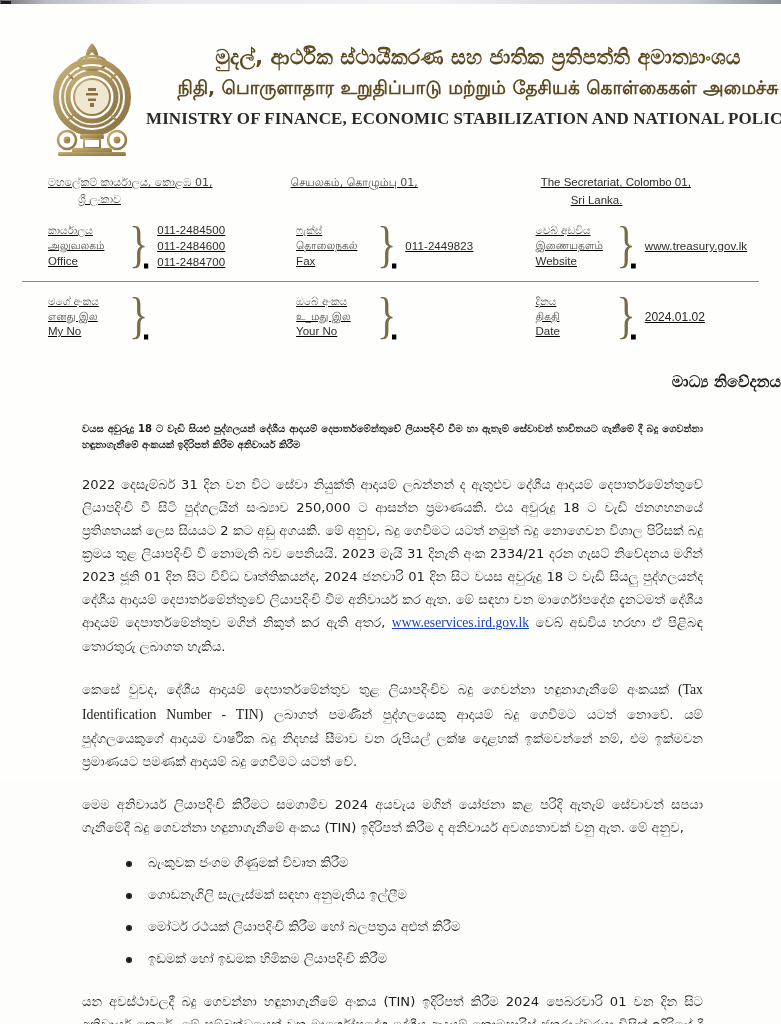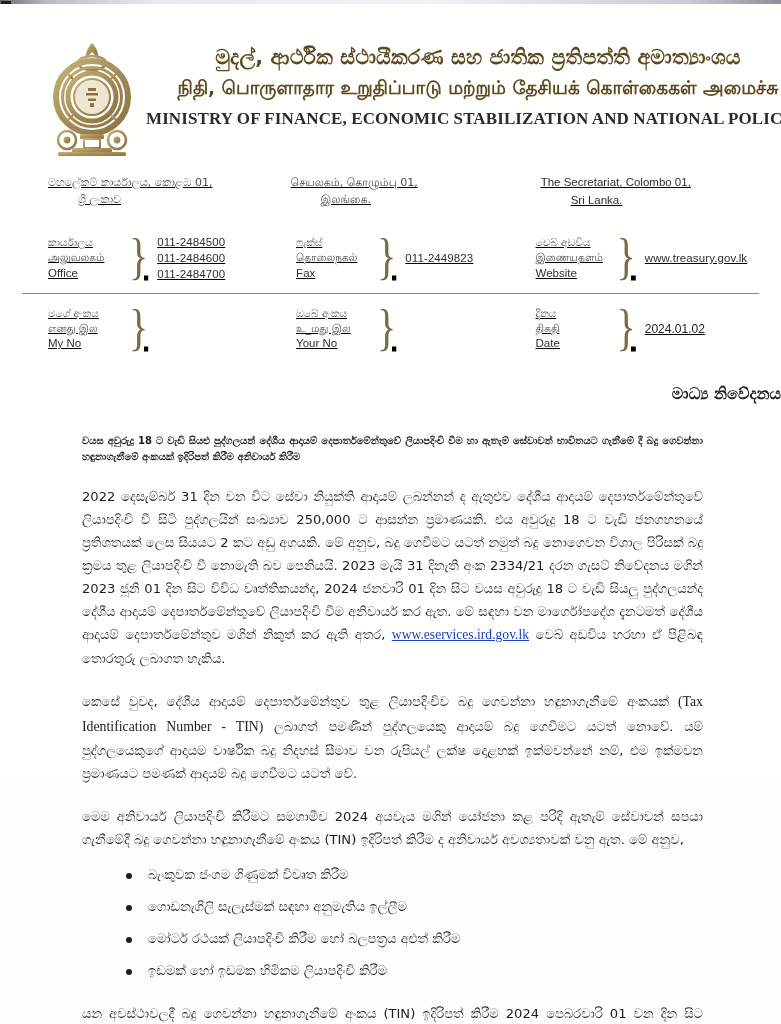--- a/index.html
+++ b/index.html
@@ -113,21 +113,21 @@
   }
   .addr-l2 { padding-left: 30px; }
   .addr-en {
     font-family: "Liberation Sans", sans-serif;
     font-size: 11.5px;
     color: #2f2f2d;
   }
 
   .fields-row {
     display: flex;
-    margin-top: 24px;
+    margin-top: 12px;
     padding: 0 4px 6px 4px;
   }
   .field {
     display: flex;
     align-items: center;
   }
   .field.f1 { flex: 1.02; padding-left: 22px; }
   .field.f2 { flex: 1.0; padding-left: 10px; }
   .field.f3 { flex: 0.94; padding-left: 6px; }
   .field-labels {
@@ -309,21 +309,20 @@
 
     <div class="contact-zone">
 
       <div class="addr-row">
         <div class="addr-col c1">
           <div class="addr-si">මහලේකම් කාර්යාලය, කොළඹ 01,</div>
           <div class="addr-si addr-l2">ශ්‍රී ලංකාව</div>
         </div>
         <div class="addr-col c2">
           <div class="addr-ta">செயலகம், கொழும்பு 01,</div>
-          <div class="addr-ta addr-l2">இலங்கை.</div>
         </div>
         <div class="addr-col c3">
           <div class="addr-en">The Secretariat, Colombo 01,</div>
           <div class="addr-en addr-l2">Sri Lanka.</div>
         </div>
       </div>
 
       <div class="fields-row">
         <div class="field f1">
           <div class="field-labels">

